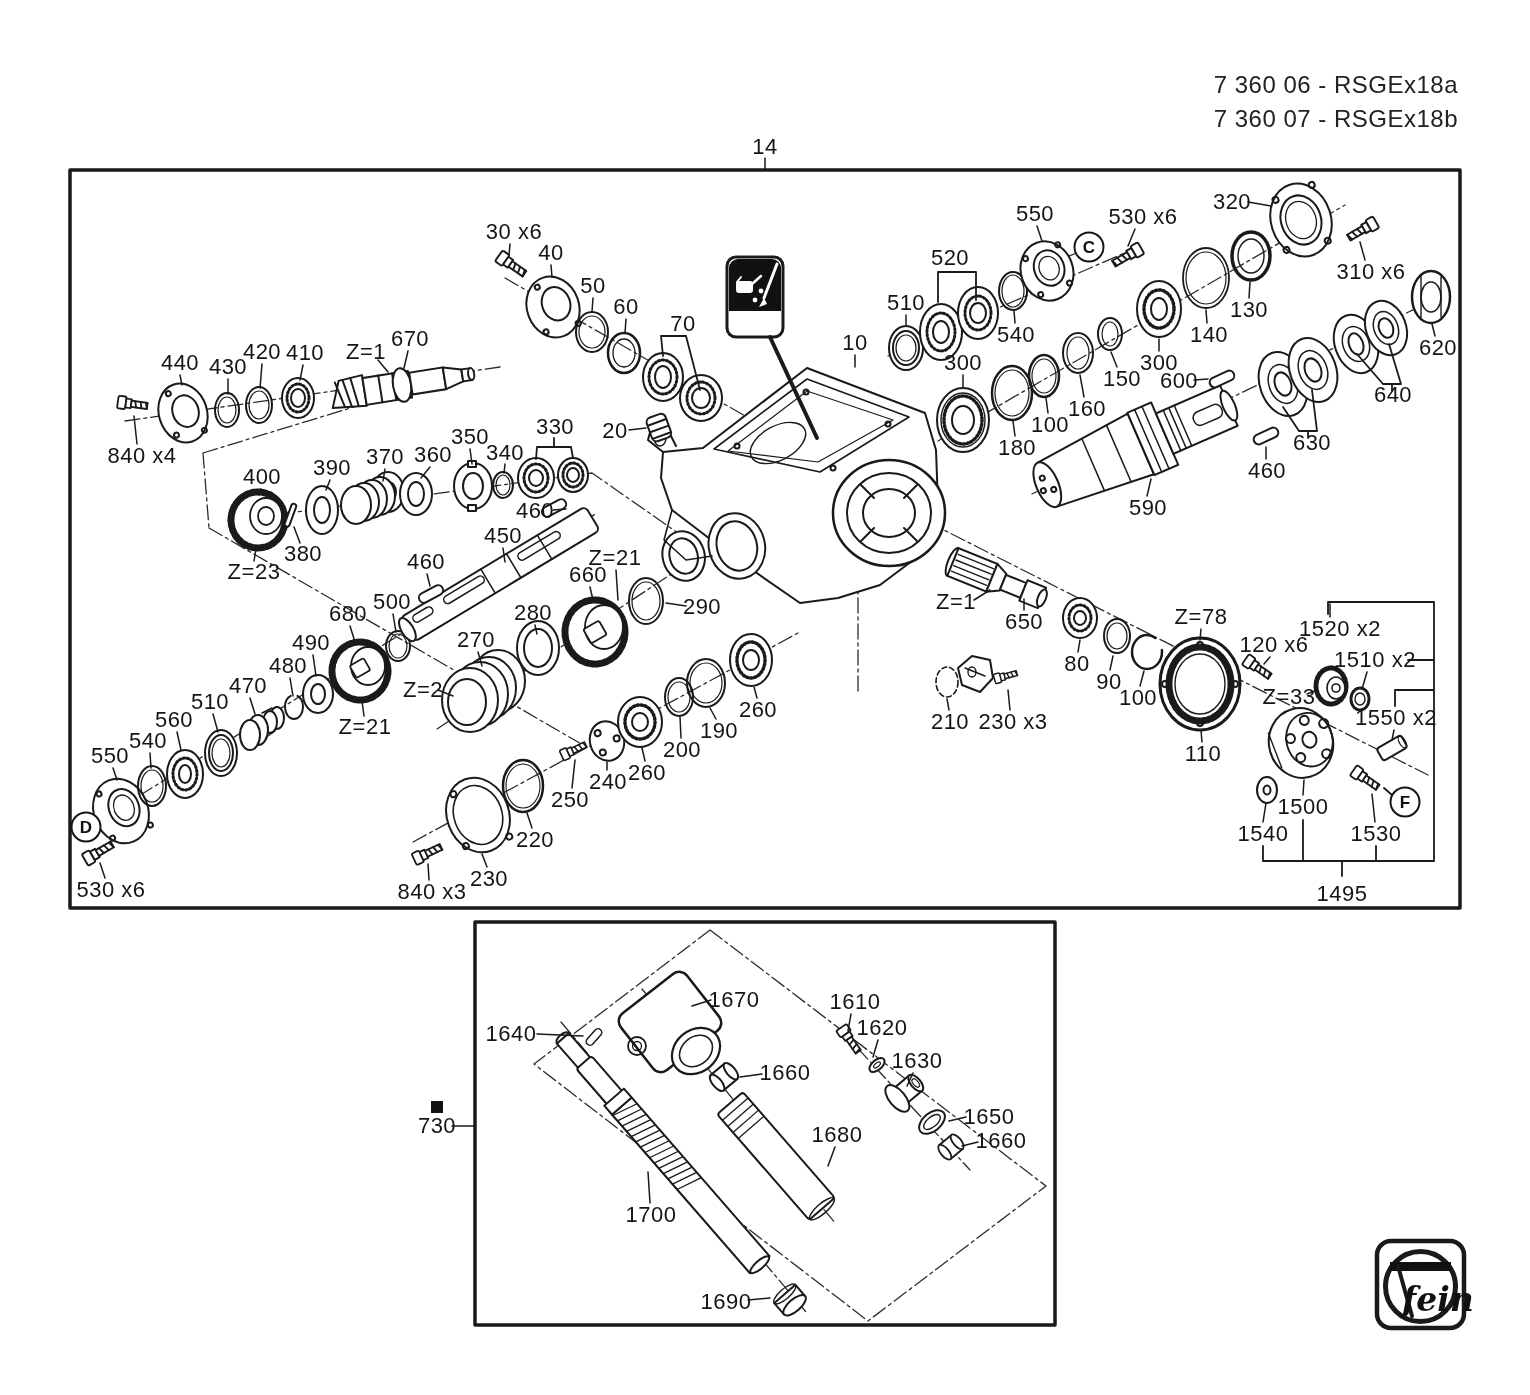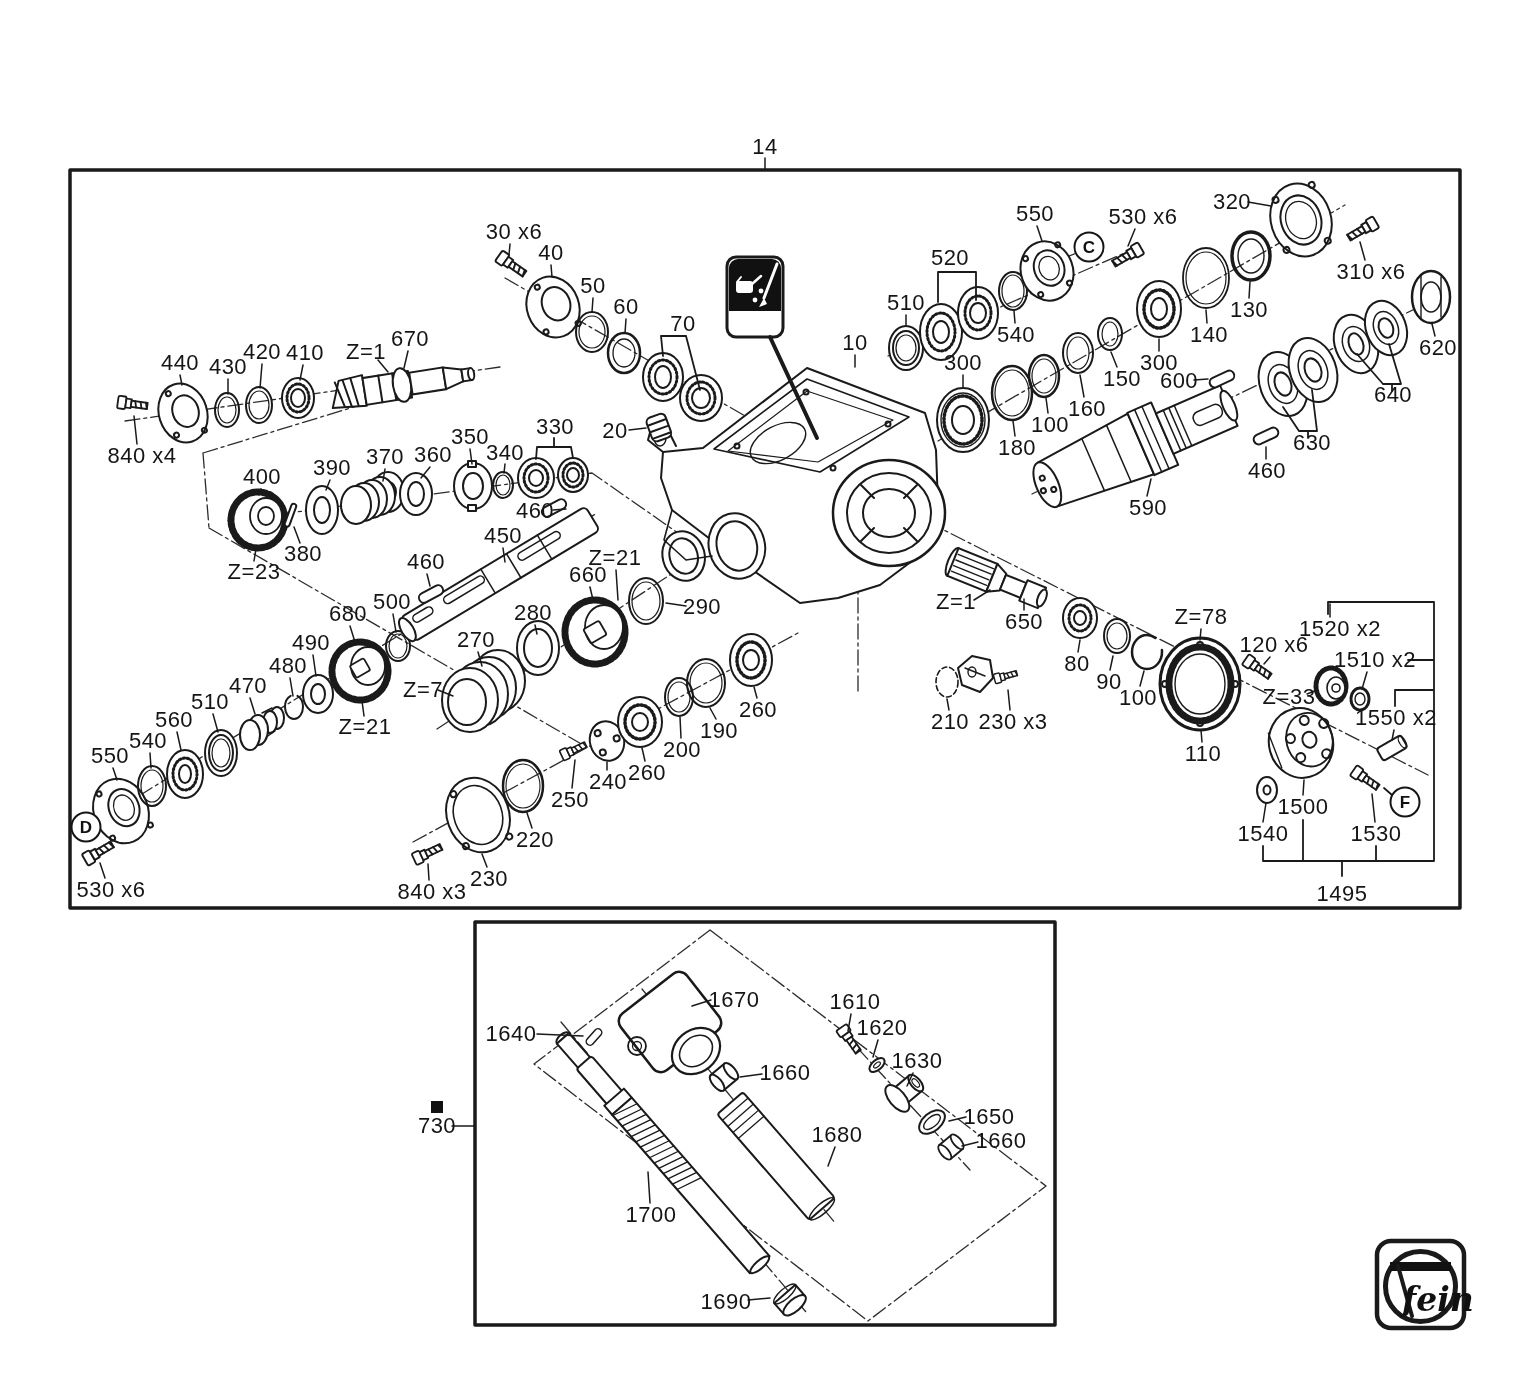--- a/index.html
+++ b/index.html
@@ -12,20 +12,24 @@
               white-space:nowrap;color:#151515;letter-spacing:.5px;}
   .callout{position:absolute;transform:translate(-50%,-50%);width:27px;height:27px;border:2.5px solid #151515;
            border-radius:50%;display:flex;align-items:center;justify-content:center;
            font-size:17px;font-weight:bold;background:#fff;}
 </style>
 </head>
 <body>
 
 <div id="page">
 
+  <div id="header">
+    <div>7 360 06 - RSGEx18a</div>
+    <div>7 360 07 - RSGEx18b</div>
+  </div>
 
   <svg id="diagram" width="1530" height="1395" viewBox="0 0 1530 1395">
     <defs>
       <g id="screw">
         <rect x="-17" y="-7" width="9" height="14" rx="2"></rect>
         <rect x="-8" y="-5" width="6" height="10"></rect>
         <rect x="-2" y="-3.5" width="18" height="7"></rect>
         <path d="M2,-3.5 l2,7 m4,-7 l2,7 m4,-7 l2,7"></path>
       </g>
       <g id="key">
@@ -741,21 +745,21 @@
       <span class="part-label" style="left: 348px; top: 614px;">680</span>
       <span class="part-label" style="left: 311px; top: 643px; text-align: right;">490</span>
       <span class="part-label" style="left: 288px; top: 666px;">480</span>
       <span class="part-label" style="left: 248px; top: 686px;">470</span>
       <span class="part-label" style="left: 210px; top: 702px;">510</span>
       <span class="part-label" style="left: 174px; top: 720px;">560</span>
       <span class="part-label" style="left: 148px; top: 741px;">540</span>
       <span class="part-label" style="left: 110px; top: 756px;">550</span>
       <span class="part-label" style="left: 111px; top: 890px;">530 x6</span>
       <span class="part-label" style="left: 365px; top: 727px;">Z=21</span>
-      <span class="part-label" style="left: 423px; top: 690px;">Z=7</span>
+      <span class="part-label" style="left: 423px; top: 690px;">Z=2</span>
       <span class="part-label" style="left: 476px; top: 640px;">270</span>
       <span class="part-label" style="left: 533px; top: 613px;">280</span>
       <span class="part-label" style="left: 588px; top: 575px;">660</span>
       <span class="part-label" style="left: 615px; top: 558px;">Z=21</span>
       <span class="part-label" style="left: 702px; top: 607px;">290</span>
       <span class="part-label" style="left: 758px; top: 710px;">260</span>
       <span class="part-label" style="left: 719px; top: 731px;">190</span>
       <span class="part-label" style="left: 682px; top: 750px;">200</span>
       <span class="part-label" style="left: 647px; top: 773px;">260</span>
       <span class="part-label" style="left: 608px; top: 782px;">240</span>

